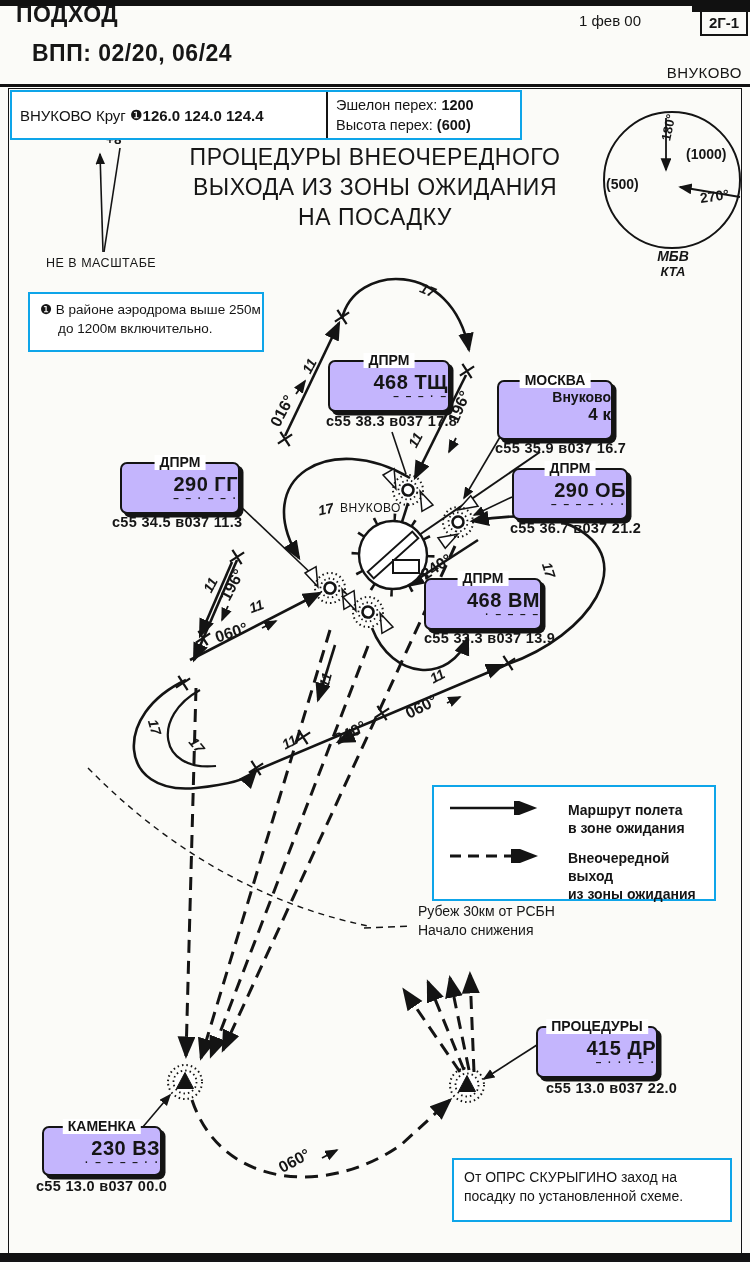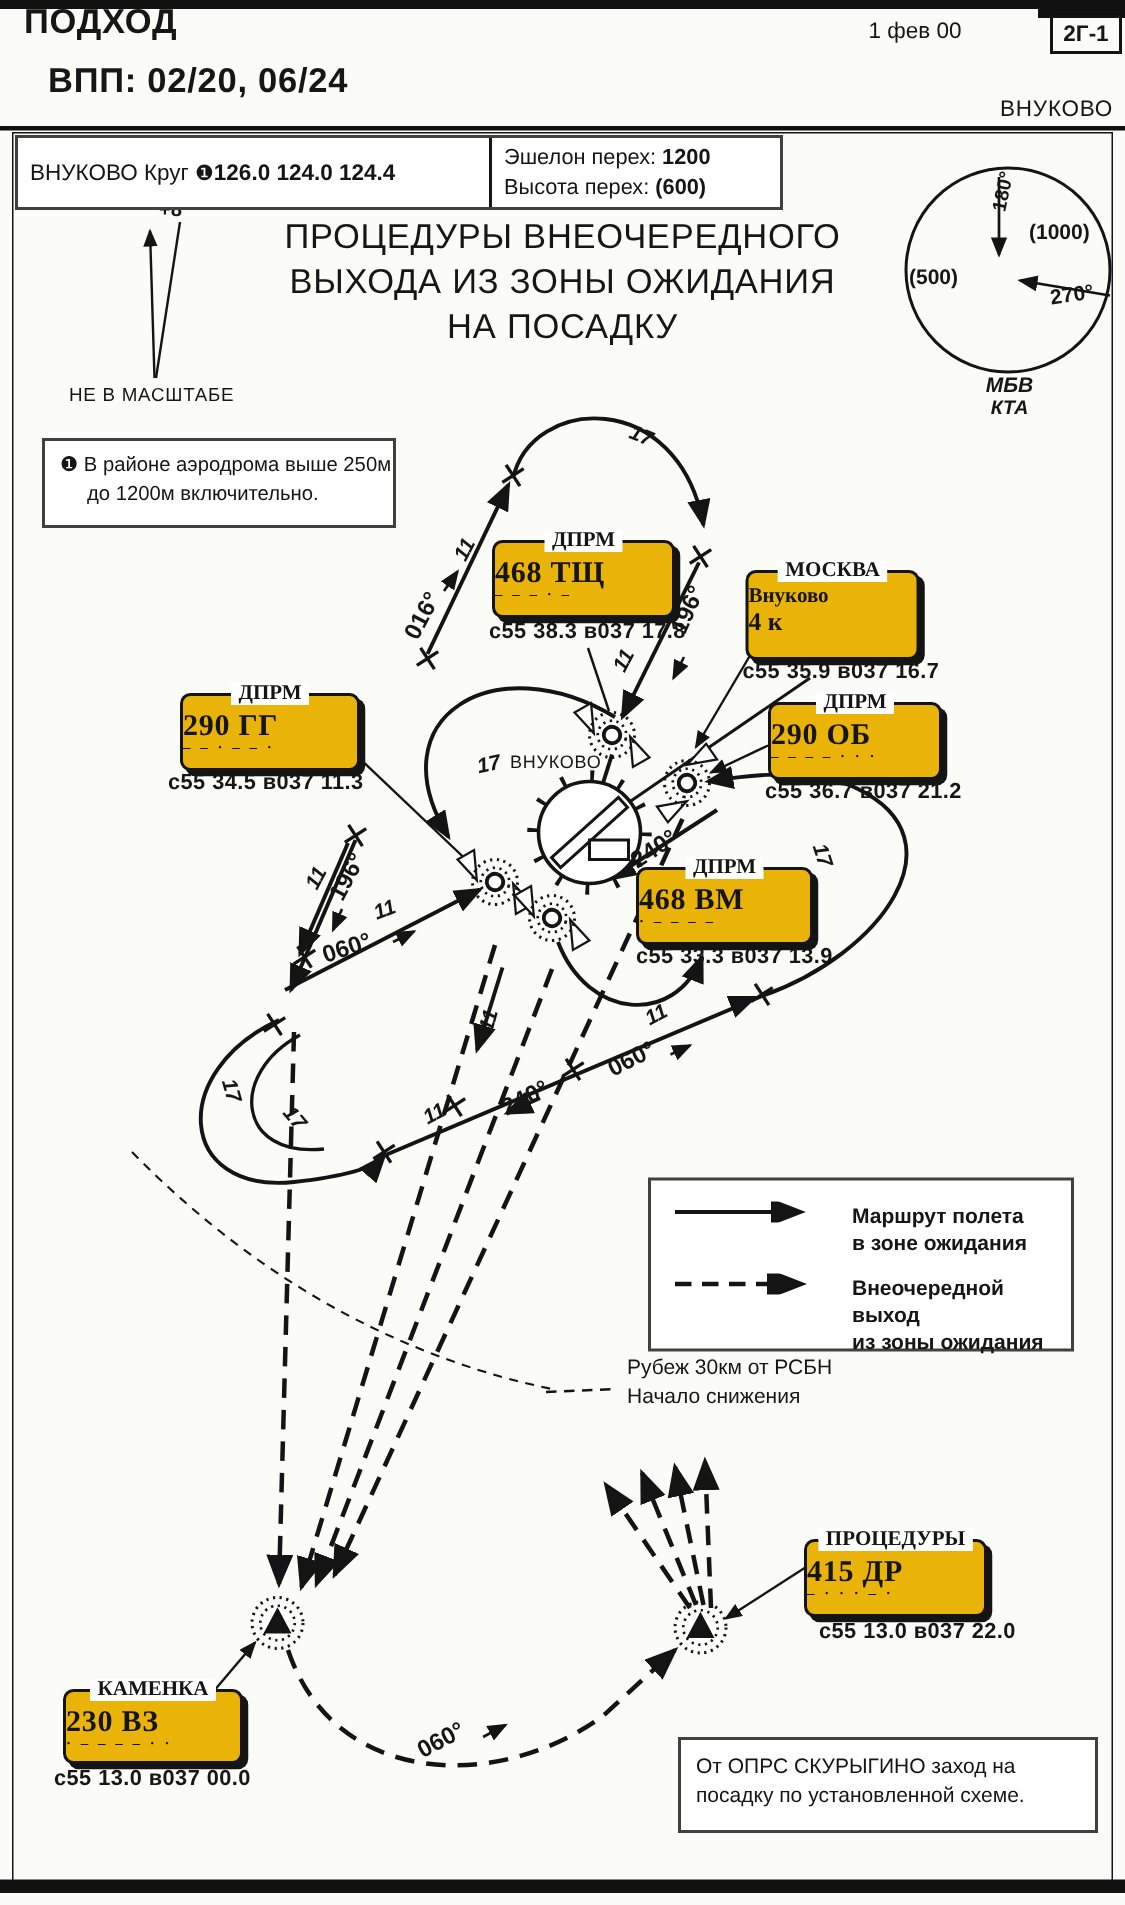--- a/index.html
+++ b/index.html
@@ -5,29 +5,29 @@
   html,body{margin:0;padding:0;background:#e8e8e4;}
   #page{position:relative;width:750px;height:1270px;background:#fbfbf8;overflow:hidden;
         font-family:"Liberation Sans", sans-serif;color:#151515;}
   .abs{position:absolute;}
   .t{position:absolute;color:#161616;white-space:nowrap;}
   .clip{overflow:hidden;}
   svg{position:absolute;left:0;top:0;pointer-events:none;}
   .deg{font-size:16px;font-weight:700;transform-origin:center;}
   .dist{font-size:14px;font-weight:700;font-style:italic;transform-origin:center;}
   .coords{font-size:14.5px;font-weight:700;letter-spacing:.3px;}
-  .navbox{position:absolute;background:#eab308;border:2.5px solid #141414;border-radius:7px;
-          box-shadow:3.5px 3.5px 0 #141414;text-align:left;z-index:4;font-family:Liberation Serif, serif;}
+  .navbox{position:absolute;background:#c4b5fd;border:2.5px solid #141414;border-radius:7px;
+          box-shadow:3.5px 3.5px 0 #141414;text-align:right;z-index:4;}
   .navlabel{position:absolute;top:-9px;left:50%;transform:translateX(-50%);
             background:#fff;padding:0 5px;font-size:14px;font-weight:700;line-height:15px;}
   .navident{font-size:20px;font-weight:700;line-height:22px;margin-top:9px;letter-spacing:.5px;}
   .navmorse{font-size:10px;font-weight:900;line-height:8px;letter-spacing:2px;}
   .navname{font-size:14px;font-weight:700;line-height:15px;margin-top:8px;}
   .navident2{font-size:17px;font-weight:700;line-height:19px;}
-  .framebox{position:absolute;background:#fff;border:2px solid #404040;z-index:4;}
+  .framebox{position:absolute;background:#fff;border:2px solid #0ea5e9;z-index:4;}
   .hdr-big{font-size:23px;font-weight:700;letter-spacing:.5px;}
   .bar{position:absolute;background:#111;}
   .legend-row{display:flex;align-items:flex-start;gap:22px;margin-bottom:12px;}
   .legend-text{font-size:14px;font-weight:700;line-height:18px;}
 </style>
 </head>
 <body>
 
 <div id="page">
 

